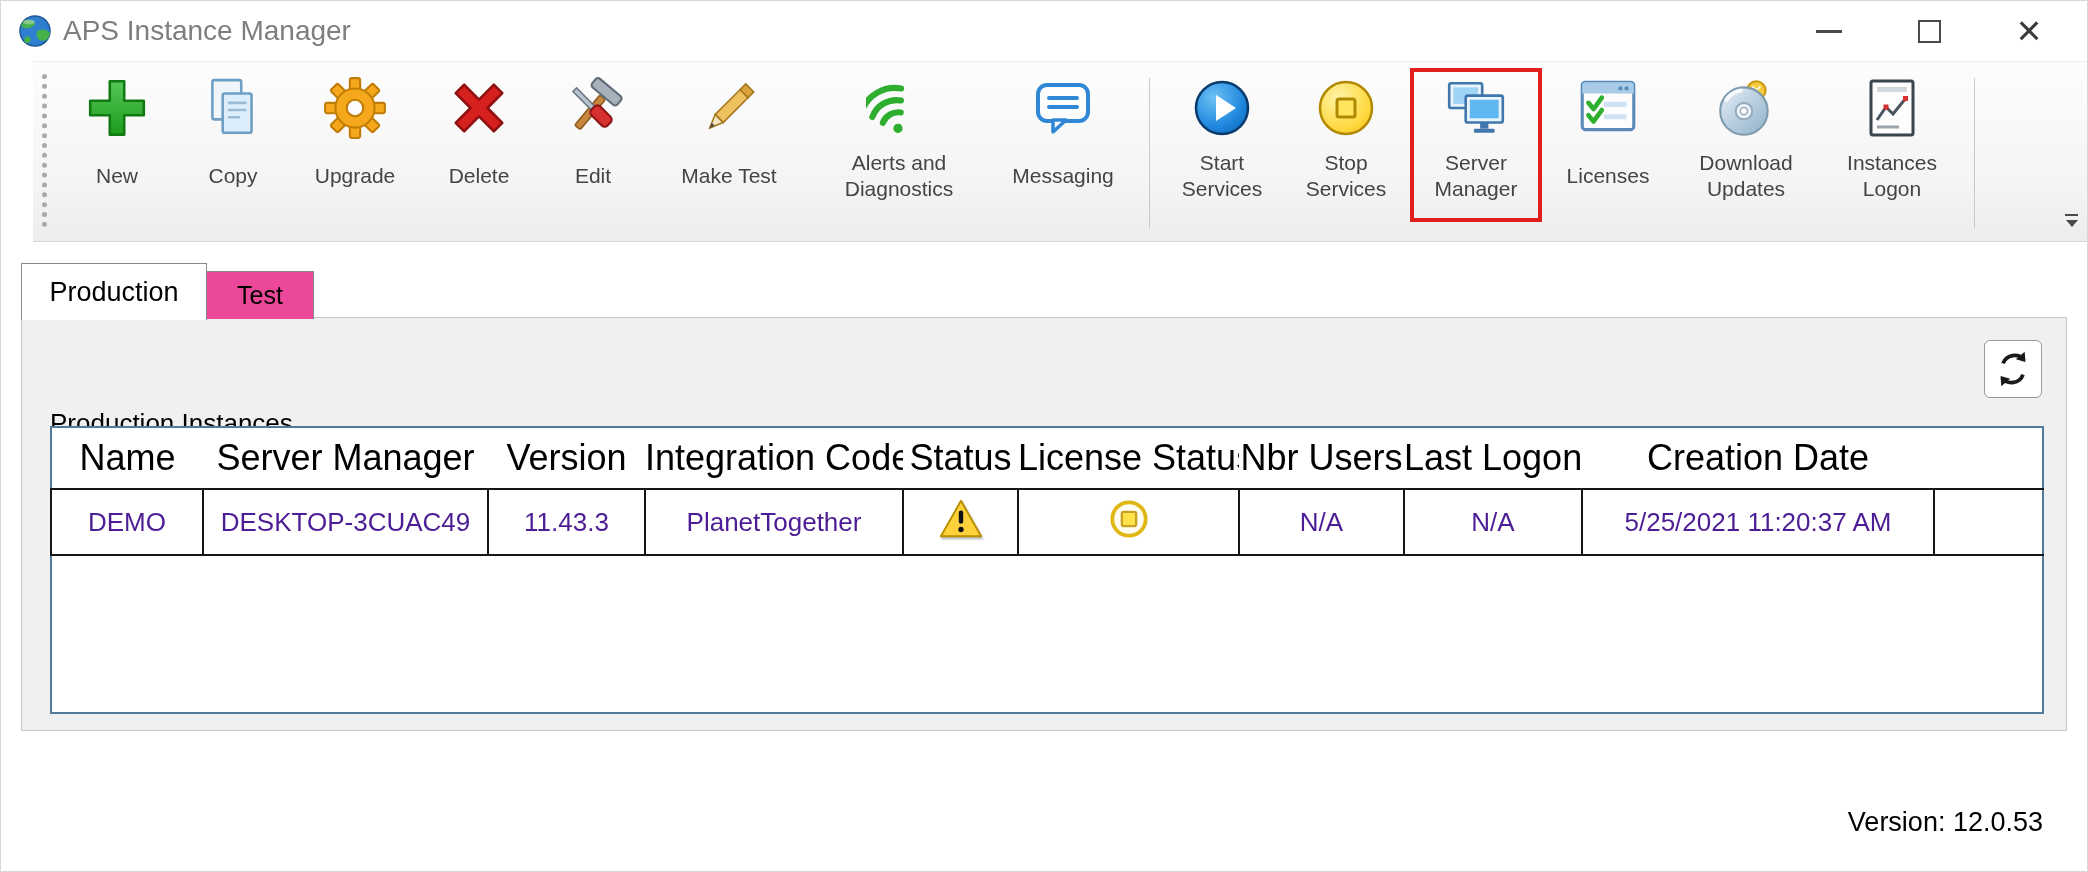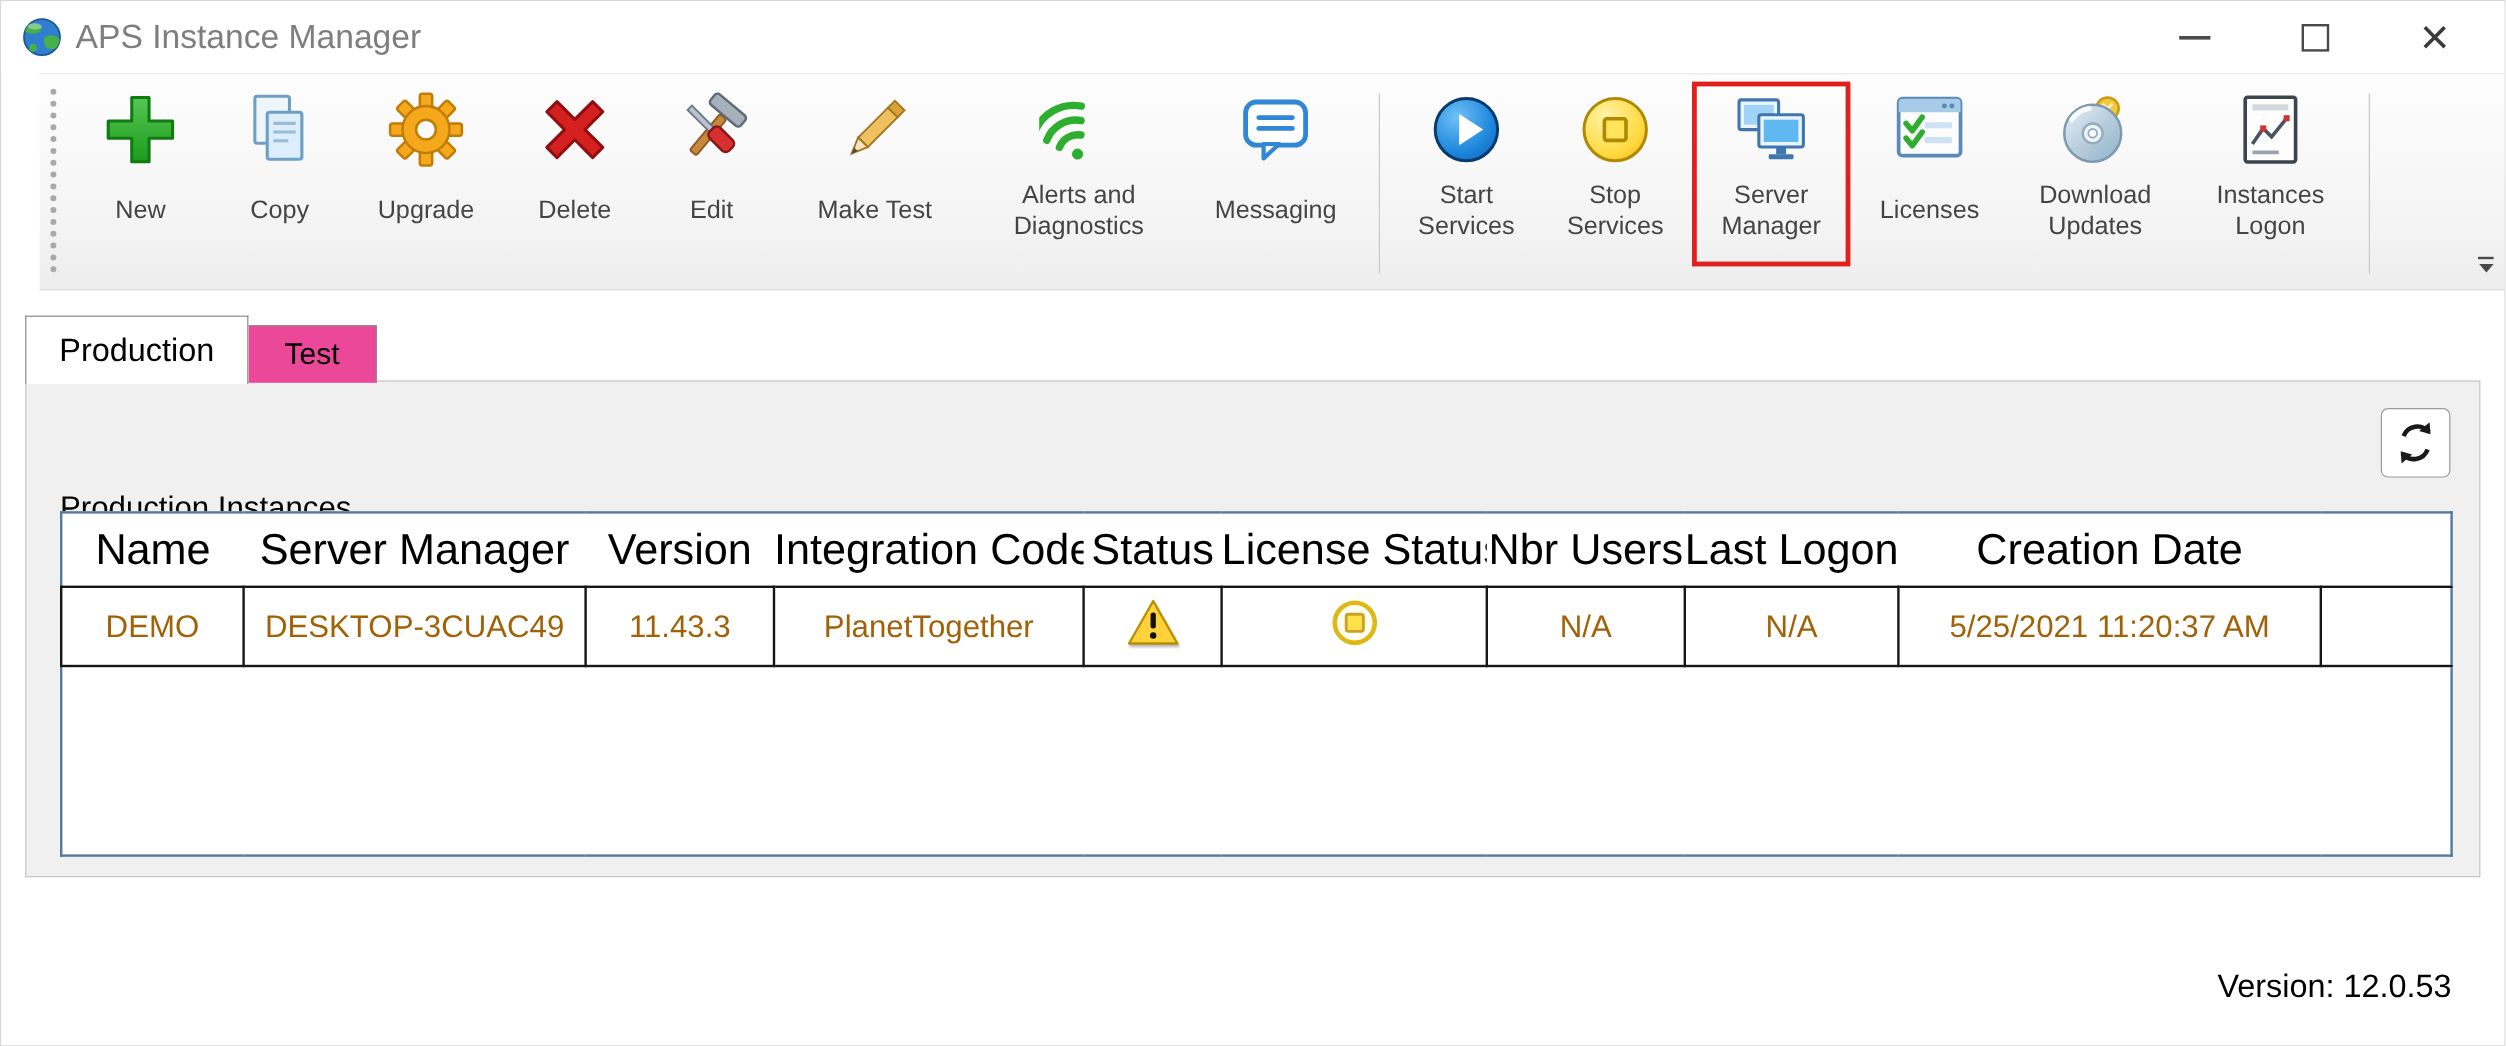--- a/index.html
+++ b/index.html
@@ -80,21 +80,21 @@
   .grid-wrap { position:absolute; left:28px; right:28px; top:108px; }
   table.grid {
     width:100%; border-collapse:collapse; table-layout:fixed;
     background:#ffffff; border:2px solid #53799b;
   }
   table.grid th {
     height:62px; font-size:36px; font-weight:400; color:#000;
     text-align:center; vertical-align:middle; border:none; overflow:hidden; white-space:nowrap;
   }
   td.row-cell {
-    height:66px; font-size:26px; color:#a16207; text-align:center; vertical-align:middle;
+    height:66px; font-size:26px; color:#4c1d95; text-align:center; vertical-align:middle;
     border:2px solid #161616; overflow:hidden; white-space:nowrap; background:#ffffff;
   }
   td.row-cell-empty {
     height:66px; border-top:2px solid #161616; border-bottom:2px solid #161616;
     border-left:2px solid #161616; border-right:none; background:#ffffff;
   }
   td.filler { height:158px; border:none; background:#ffffff; }
   .warn-shadow { filter:drop-shadow(1px 2px 1px rgba(0,0,0,0.28)); }
 
   

